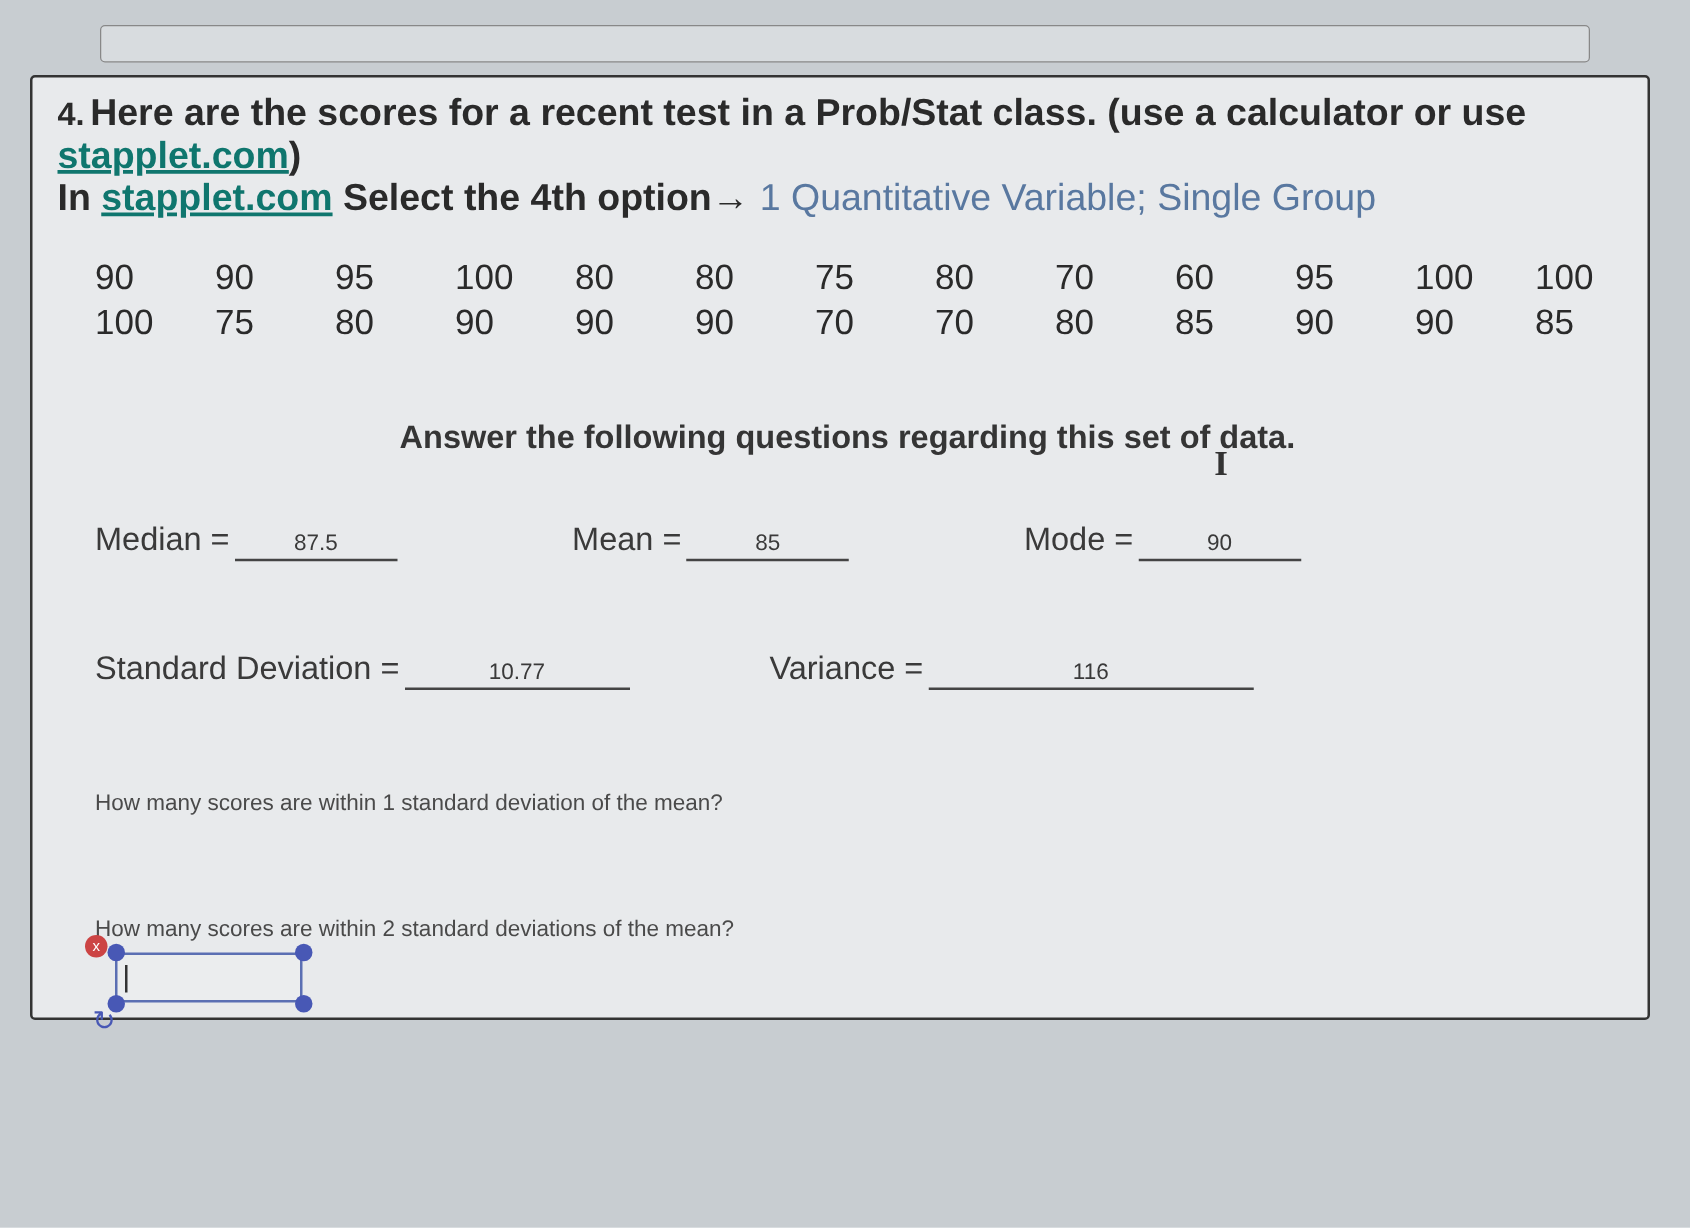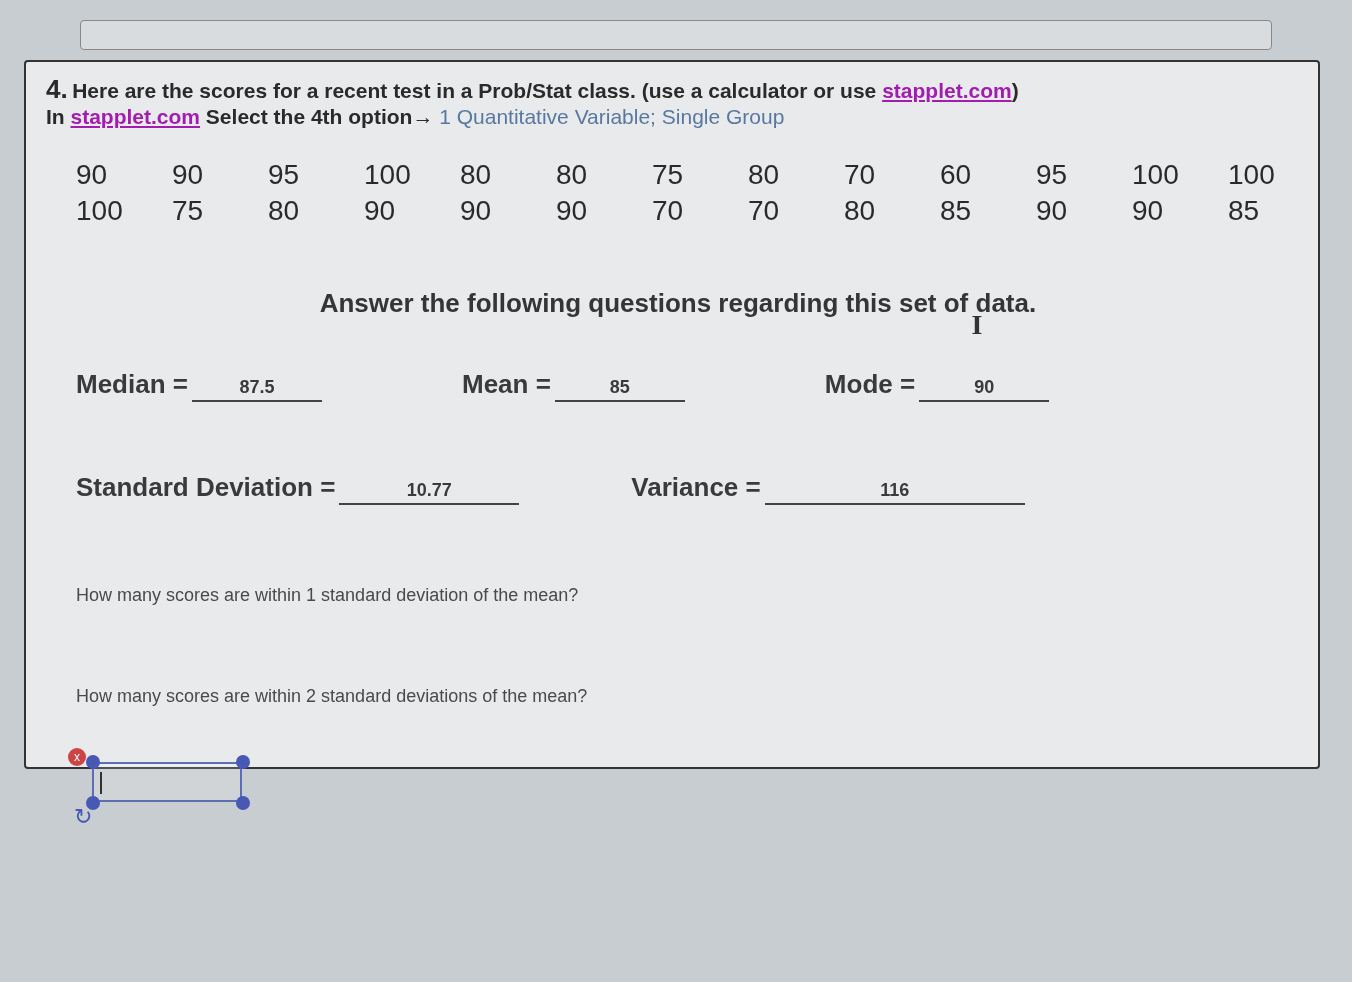--- a/index.html
+++ b/index.html
@@ -29,27 +29,27 @@
       padding: 12px 20px 60px 20px;
       margin: 0 12px 0 4px;
       position: relative;
     }
     .question-number {
       font-size: 26px;
       font-weight: bold;
       color: #2a2a2a;
     }
     .question-text {
-      font-size: 21px;
+      font-size: 30px;
       font-weight: bold;
       color: #2a2a2a;
       display: inline;
     }
     .link {
-      color: #a21caf;
+      color: #0f766e;
       text-decoration: underline;
     }
     .option-text {
       color: #5978a0;
       font-weight: normal;
     }
     .data-table {
       margin: 30px 0 0 30px;
       font-size: 28px;
       color: #2a2a2a;
@@ -83,21 +83,20 @@
       display: flex;
       justify-content: flex-start;
       gap: 140px;
       margin: 50px 0 0 30px;
     }
     .answer-group {
       display: flex;
       align-items: baseline;
       font-size: 26px;
       color: #3a3a3a;
-      font-weight: bold;
     }
     .answer-label {
       margin-right: 4px;
     }
     .answer-value {
       border-bottom: 2px solid #444;
       min-width: 130px;
       text-align: center;
       font-size: 18px;
       padding-bottom: 2px;

